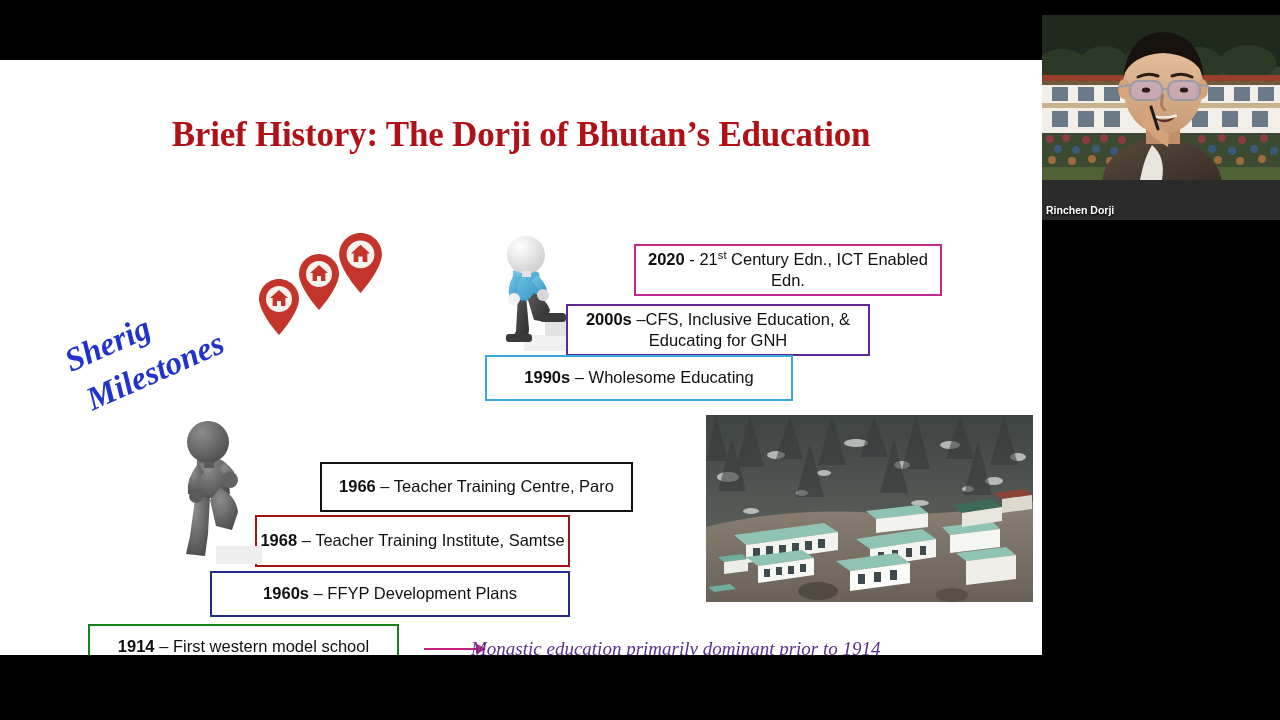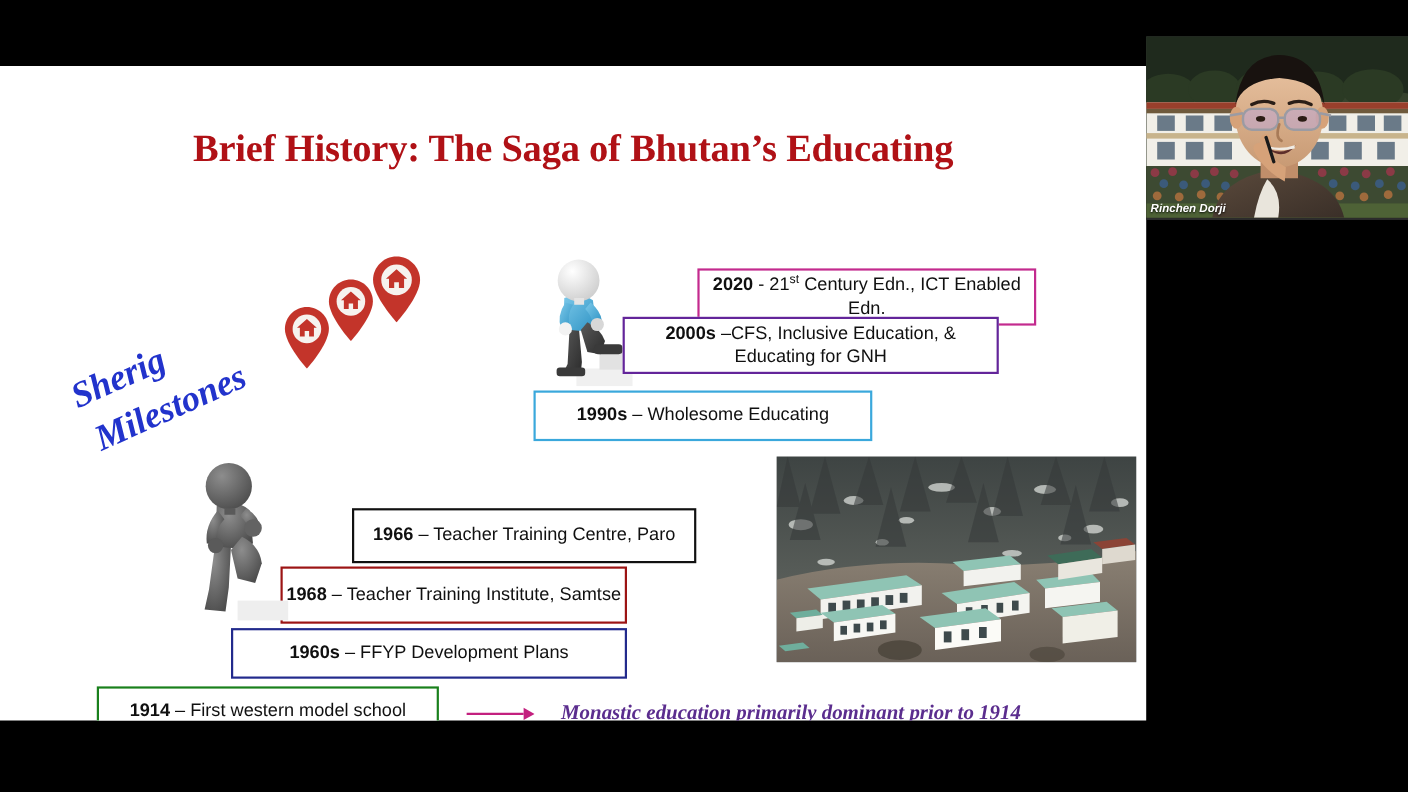--- a/index.html
+++ b/index.html
@@ -56,67 +56,67 @@
     display: flex; align-items: center; justify-content: center;
     text-align: center;
     font-size: 16.5px; color: #101010;
     line-height: 1.28;
     padding: 3px 1px;
   }
   .mbox b { font-weight: bold; }
   .mbox sup { font-size: 0.68em; vertical-align: super; line-height: 0; }
 
   #box-2020 { left: 634px; top: 184px; width: 308px; height: 52px; border-color: #c32a8e; }
-  #box-2000 { left: 566px; top: 228px; width: 342px; height: 52px; border-color: #63259a; z-index: 3; }
+  #box-2000 { left: 566px; top: 244px; width: 304px; height: 52px; border-color: #63259a; z-index: 3; }
   #box-1990 { left: 485px; top: 295px; width: 308px; height: 46px; border-color: #3aa8dc; z-index: 4; }
   #box-1980 { left: 400px; top: 348px; width: 307px; height: 52px; border-color: #17601f; z-index: 5; }
   #box-1975 { left: 320px; top: 402px; width: 313px; height: 50px; border-color: #111111; z-index: 6; }
   #box-1968 { left: 255px; top: 455px; width: 315px; height: 52px; border-color: #9c1414; z-index: 7; }
   #box-1960 { left: 170px; top: 511px; width: 360px; height: 46px; border-color: #222a8c; z-index: 8; margin-left: 40px; }
   #box-1914 { left: 88px; top: 564px; width: 311px; height: 46px; border-color: #19801c; z-index: 9; }
 
   
   #campus {
     position: absolute; left: 706px; top: 355px;
     width: 327px; height: 187px;
     overflow: hidden; background: #5d6060;
     z-index: 2;
   }
 
   
   #monastic {
-    position: absolute; left: 510px; top: 578px;
+    position: absolute; left: 471px; top: 578px;
     font-family: "Liberation Serif", "DejaVu Serif", serif;
-    font-style: italic; font-weight: bold;
+    font-style: italic; font-weight: normal;
     font-size: 19px; color: #5b2d8e;
     white-space: nowrap;
   }
   #monastic-arrow { position: absolute; left: 424px; top: 581px; }
 
   
   #webcam {
-    position: absolute; left: 1042px; top: 33px;
-    width: 238px; height: 167px;
-    overflow: hidden; background: #2b2b2b; font-style: italic;
+    position: absolute; left: 1042px; top: 15px;
+    width: 238px; height: 205px;
+    overflow: hidden; background: #2b2b2b;
   }
   #webcam-name {
     position: absolute; left: 4px; bottom: 4px;
     font-size: 10.5px; font-weight: bold; color: #ffffff;
     text-shadow: 0 1px 2px rgba(0,0,0,.95);
     z-index: 6; white-space: nowrap;
   }
 </style>
 </head>
 <body>
 
 <div id="stage">
 
   <div id="slide">
 
-    <div id="title">Brief History: The Saga of Bhutan’s Educating</div>
+    <div id="title">Brief History: The Dorji of Bhutan’s Education</div>
 
     <div id="sherig">
       <span class="l1">Sherig</span>
       <span class="l2">Milestones</span>
     </div>
 
     <div class="pin" style="left:258px; top:218px;">
       <svg width="42" height="58" viewBox="0 0 42 58">
         <path d="M21 1C10 1 1 10 1 21c0 14 20 36 20 36s20-22 20-36C41 10 32 1 21 1z" fill="#c3342a"></path>
         <circle cx="21" cy="21" r="13" fill="#f6f2ee"></circle>

